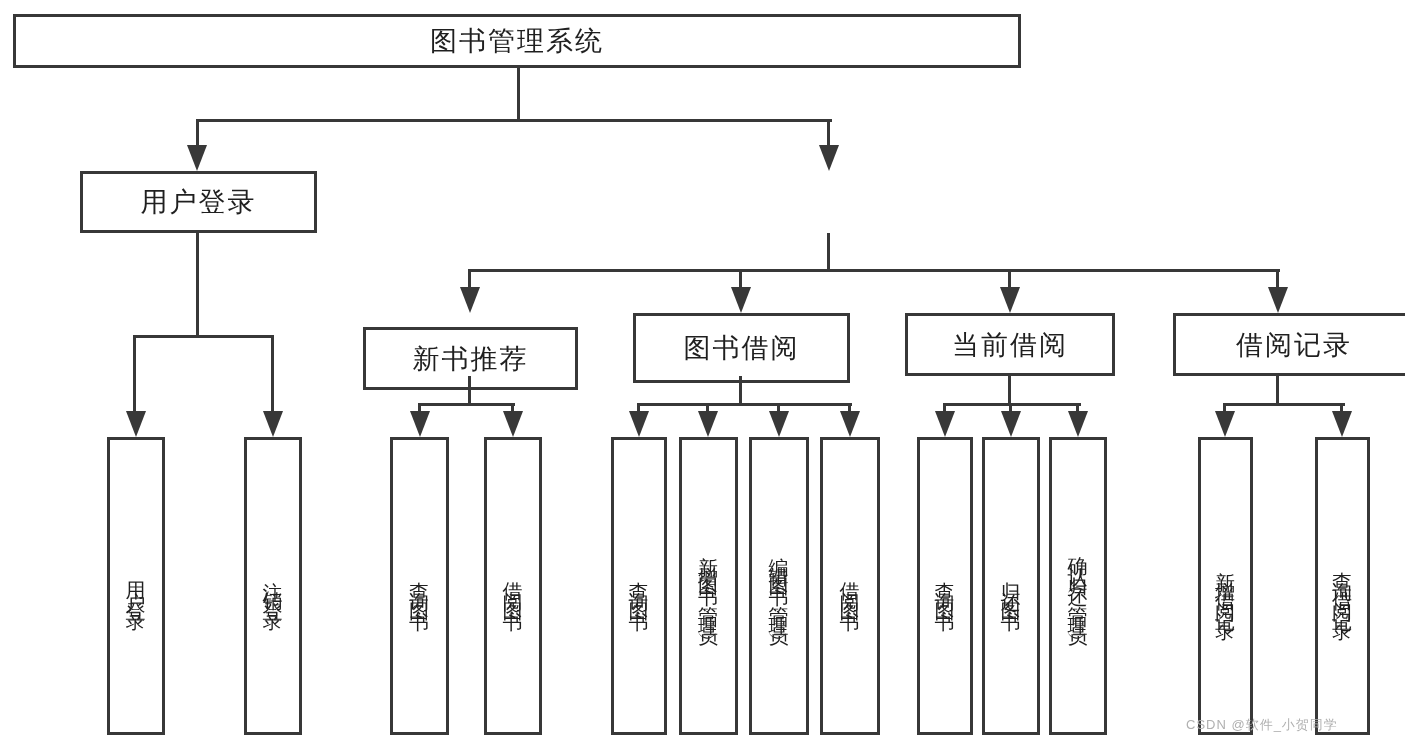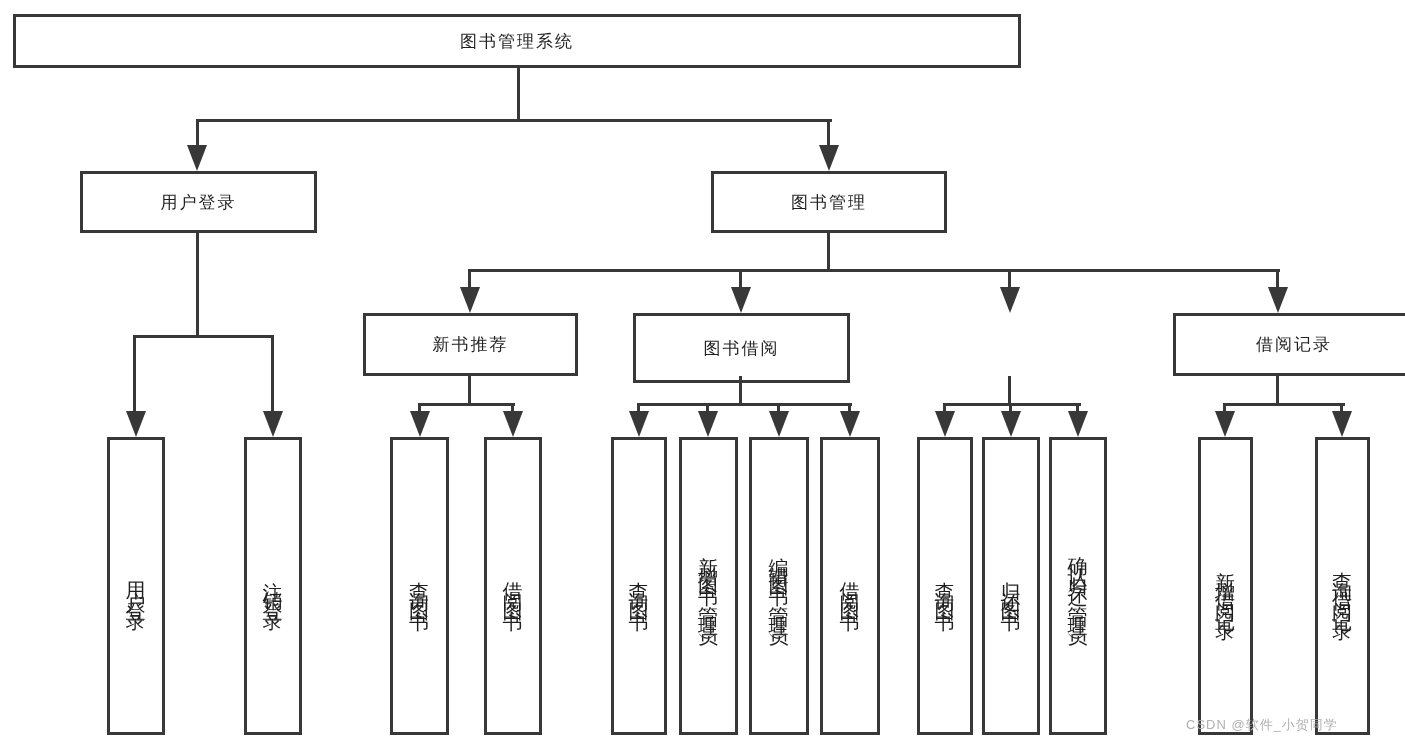--- a/index.html
+++ b/index.html
@@ -14,21 +14,21 @@
   .box {
     position: absolute;
     box-sizing: border-box;
     border: 3px solid var(--line, #383838);
     background: #ffffff;
     display: flex;
     align-items: center;
     justify-content: center;
     color: var(--text, #1f1f1f);
   }
-  .h-box { font-size: 17px; letter-spacing: 2px; }
+  .h-box { font-size: 27px; letter-spacing: 2px; }
   .v-box span {
     writing-mode: vertical-rl;
     text-orientation: mixed;
     font-size: 20px;
     line-height: 1;
     letter-spacing: 10px;
     white-space: nowrap;
   }
   .line { position: absolute; background: var(--line, #383838); }
   .arrow {
@@ -58,47 +58,47 @@
   <div class="line" style="left:517px;top:68px;width:3px;height:53px"></div>
   <div class="line" style="left:196px;top:119px;width:636px;height:3px"></div>
   <div class="line" style="left:196px;top:119px;width:3px;height:28px"></div>
   <div class="arrow" style="left:187px;top:145px"></div>
   <div class="line" style="left:827px;top:119px;width:3px;height:28px"></div>
   <div class="arrow" style="left:819px;top:145px"></div>
 
   <div class="box h-box" style="left:80px;top:171px;width:237px;height:62px">
     <span>用户登录</span>
   </div>
-  <div class="box h-box" style="left:711px;top:171px;width:236px;height:62px">
-    <span>图书管理</span>
-  </div>
 
   <div class="line" style="left:196px;top:233px;width:3px;height:104px"></div>
   <div class="line" style="left:133px;top:335px;width:141px;height:3px"></div>
   <div class="line" style="left:133px;top:335px;width:3px;height:78px"></div>
   <div class="arrow" style="left:126px;top:411px"></div>
   <div class="line" style="left:271px;top:335px;width:3px;height:78px"></div>
   <div class="arrow" style="left:263px;top:411px"></div>
 
   <div class="line" style="left:827px;top:233px;width:3px;height:39px"></div>
   <div class="line" style="left:468px;top:269px;width:812px;height:3px"></div>
   <div class="line" style="left:468px;top:269px;width:3px;height:20px"></div>
   <div class="arrow" style="left:460px;top:287px"></div>
   <div class="line" style="left:739px;top:269px;width:3px;height:20px"></div>
   <div class="arrow" style="left:731px;top:287px"></div>
   <div class="line" style="left:1008px;top:269px;width:3px;height:20px"></div>
   <div class="arrow" style="left:1000px;top:287px"></div>
   <div class="line" style="left:1276px;top:269px;width:3px;height:20px"></div>
   <div class="arrow" style="left:1268px;top:287px"></div>
 
-  <div class="box h-box" style="left:363px;top:313px;width:215px;height:63px">
+  <div class="box h-box" style="left:363px;top:327px;width:215px;height:63px">
     <span>新书推荐</span>
   </div>
   <div class="box h-box" style="left:633px;top:313px;width:217px;height:70px">
     <span>图书借阅</span>
+  </div>
+  <div class="box h-box" style="left:905px;top:313px;width:210px;height:63px">
+    <span>当前借阅</span>
   </div>
   <div class="box h-box" style="left:1173px;top:313px;width:242px;height:63px">
     <span>借阅记录</span>
   </div>
 
   <div class="line" style="left:468px;top:376px;width:3px;height:30px"></div>
   <div class="line" style="left:418px;top:403px;width:97px;height:3px"></div>
   <div class="line" style="left:418px;top:403px;width:3px;height:10px"></div>
   <div class="arrow" style="left:410px;top:411px"></div>
   <div class="line" style="left:511px;top:403px;width:3px;height:10px"></div>

